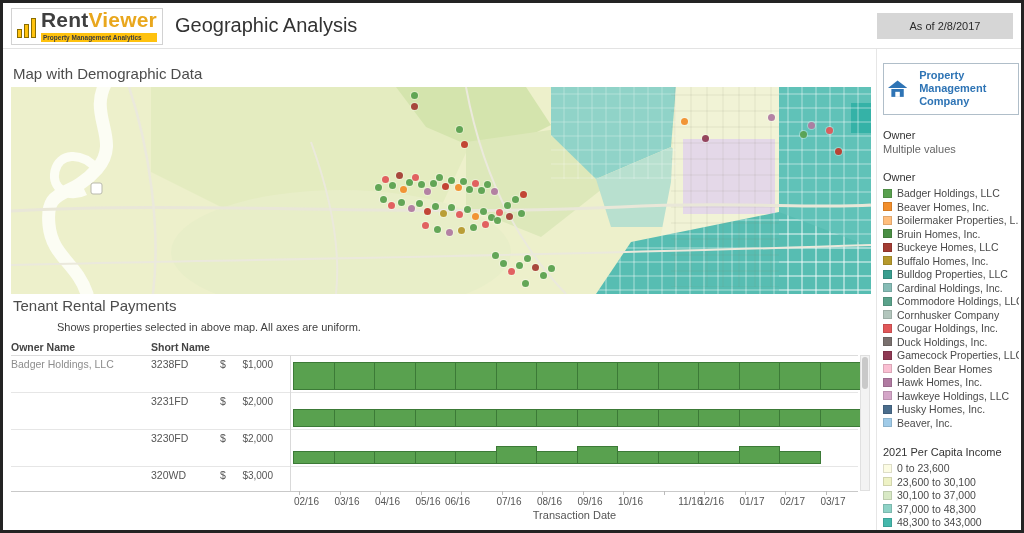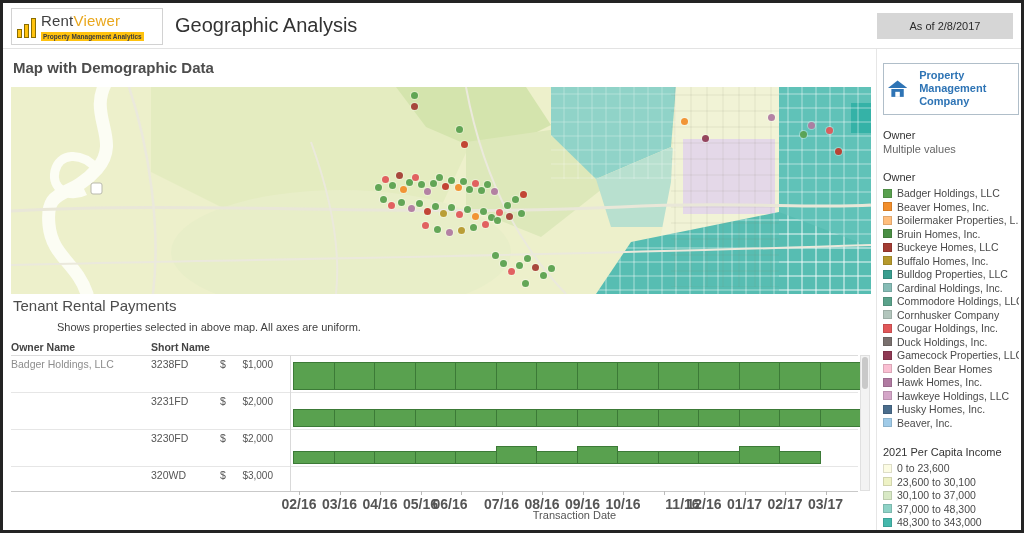--- a/index.html
+++ b/index.html
@@ -7,21 +7,21 @@
   .frame { position:relative; width:1024px; height:533px; background:#fff;
            border:3px solid #232323; overflow:hidden; }
 
   
   .header { position:absolute; top:0; left:0; right:0; height:46px; background:#fff;
             border-bottom:1px solid #e3e3e3; }
   .logo { position:absolute; left:8px; top:5px; width:152px; height:37px;
           border:1px solid #d2d2d2; display:flex; align-items:center; padding:2px 5px; gap:5px; background:#fff; }
   .logo-icon { display:flex; align-items:flex-end; gap:2px; height:22px; }
   .logo-icon i { display:block; width:5px; background:#ffc20e; border:1px solid #8a6d00; }
-  .logo-brand { font-size:15px; font-weight:normal; line-height:15px; letter-spacing:.2px; }
+  .logo-brand { font-size:21px; font-weight:bold; line-height:15px; letter-spacing:.2px; }
   .brand-rent { color:#3f3f3f; }
   .brand-viewer { color:#e9a71d; }
   .logo-tagline { font-size:6.5px; font-weight:bold; color:#3c3c3c; background:#ffc20e;
                   padding:1px 2px; margin-top:2px; white-space:nowrap; }
   .page-title { position:absolute; left:172px; top:11px; font-size:20px; color:#333; }
   .asof { position:absolute; right:8px; top:10px; width:136px; height:26px; background:#d6d6d6;
           color:#2b2b2b; font-size:11px; display:flex; align-items:center; justify-content:center; }
 
   
   .sec-title { position:absolute; font-size:15px; color:#4c4c4c; }
@@ -49,21 +49,21 @@
   
   .subtitle { position:absolute; left:10px; top:318px; font-size:11px; color:#3f3f3f;margin-left:44px; }
   .col-head { position:absolute; top:338px; font-size:10.5px; font-weight:600; color:#444; }
   .chart-layer { position:absolute; left:0; top:0; width:100%; height:100%; }
   .hline { position:absolute; height:1px; }
   .vline { position:absolute; width:1px; }
   .rowlabel { position:absolute; font-size:10.5px; color:#555; white-space:nowrap; }
   .rowlabel.owner { color:#8d8d8d; }
   .ticklabel { position:absolute; font-size:10px; color:#555; text-align:right; }
   .bar-seg { position:absolute; }
-  .xlabel { position:absolute; font-size:14px; color:#555; text-align:center; width:40px;font-weight:bold; }
+  .xlabel { position:absolute; font-size:10px; color:#555; text-align:right; width:40px; }
   .xaxis-title { position:absolute; left:288px; top:506px; width:567px; text-align:center;
                  font-size:11px; color:#555; }
   .scrollbar { position:absolute; left:857px; top:352px; width:10px; height:136px;
                background:#f3f3f3; border:1px solid #e0e0e0; }
   .scroll-thumb { position:absolute; left:1px; top:1px; width:6px; height:32px;
                   background:#c9c9c9; border-radius:3px; }
 </style>
 </head>
 <body>
 
@@ -78,21 +78,21 @@
       </span>
       <span>
         <span class="logo-brand"><span class="brand-rent">Rent</span><span class="brand-viewer">Viewer</span></span>
         <span class="logo-tagline" style="display:block">Property Management Analytics</span>
       </span>
     </div>
     <div class="page-title">Geographic Analysis</div>
     <div class="asof">As of 2/8/2017</div>
   </div>
 
-  <div class="sec-title" style="left:10px; top:56px;font-weight:bold;">Map with Demographic Data</div>
+  <div class="sec-title" style="left:10px; top:62px;">Map with Demographic Data</div>
 
   <div class="map">
     <svg width="860" height="207" viewBox="0 0 860 207">
       <defs>
         <pattern id="streets" width="14" height="14" patternUnits="userSpaceOnUse">
           <path d="M0 7 H14 M7 0 V14" stroke="rgba(255,255,255,0.5)" stroke-width="1"></path>
         </pattern>
         <pattern id="streets2" width="16" height="16" patternUnits="userSpaceOnUse">
           <path d="M0 8 H16 M8 0 V16" stroke="rgba(120,120,90,0.14)" stroke-width="1"></path>
         </pattern>

